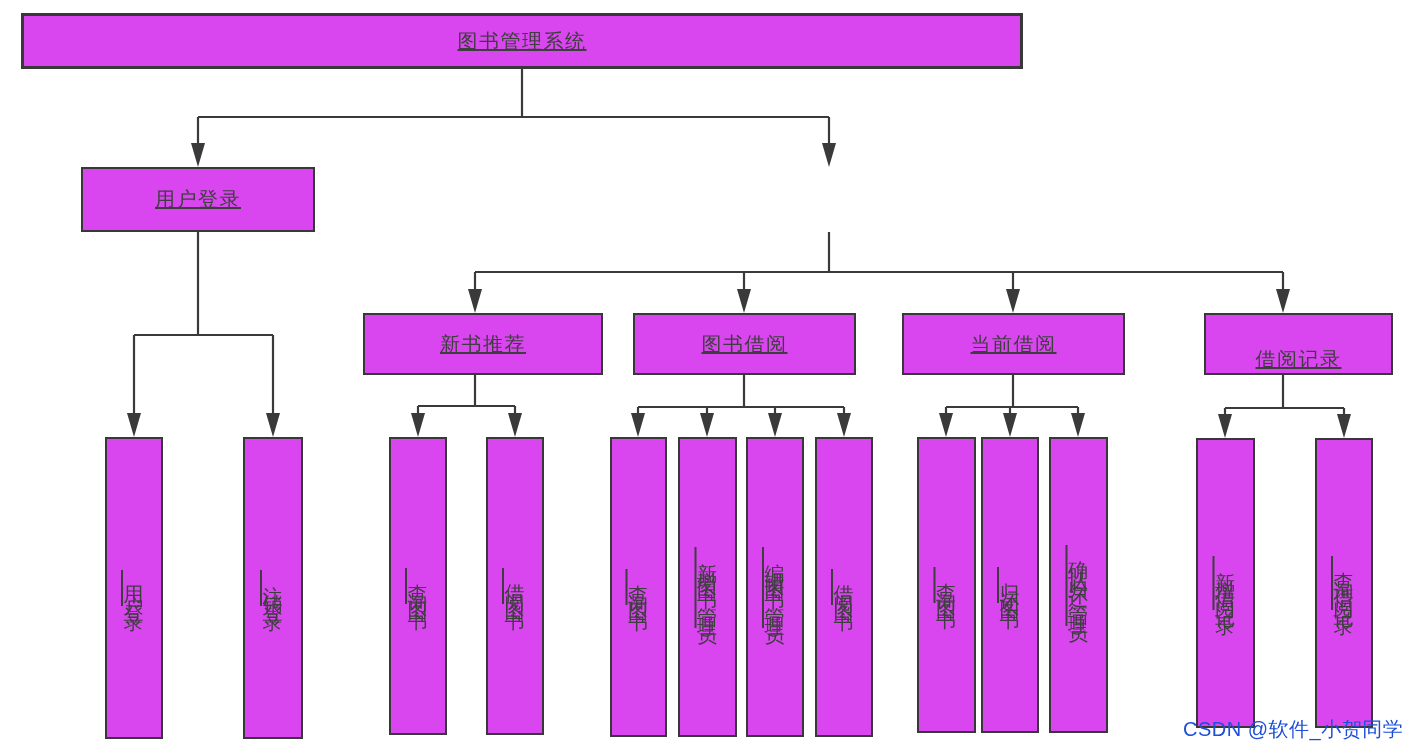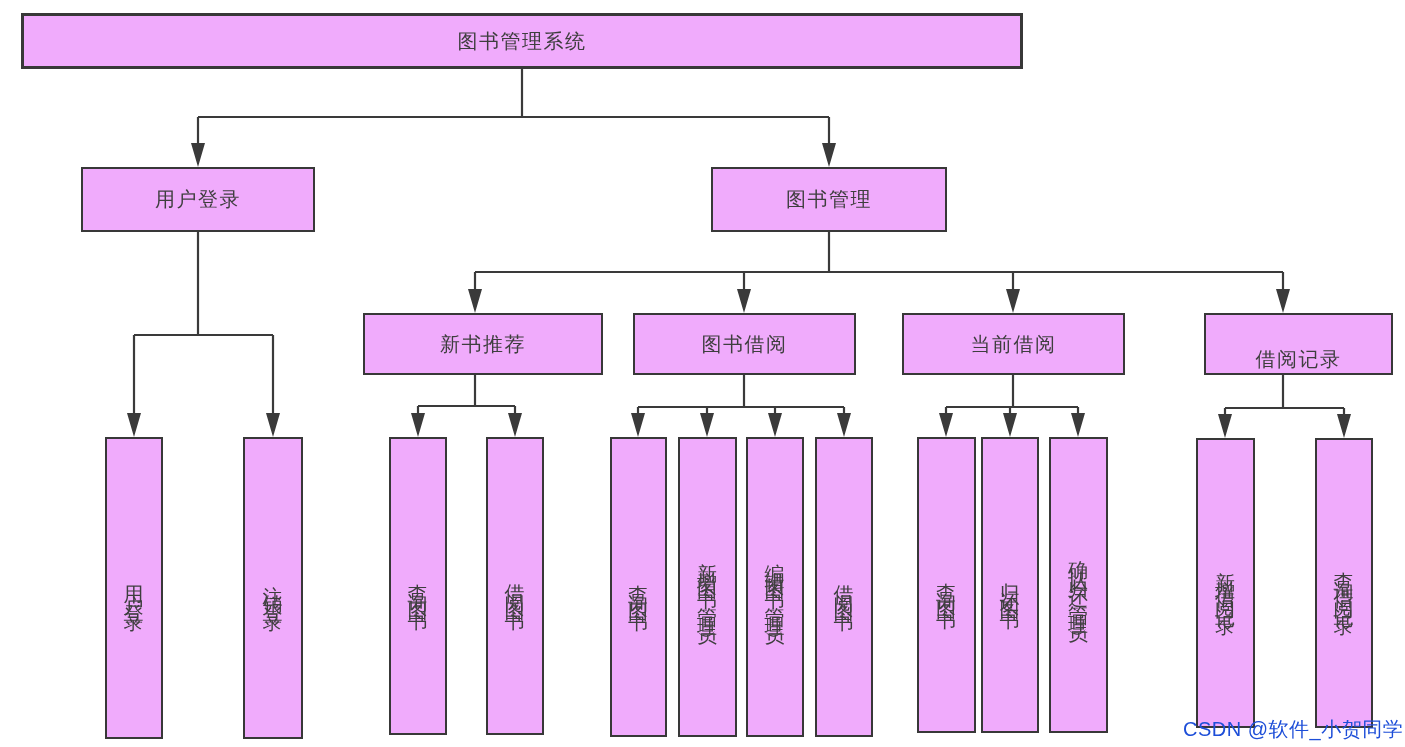--- a/index.html
+++ b/index.html
@@ -10,26 +10,27 @@
     font-family:"Liberation Sans", sans-serif;
     overflow:hidden;
   }
   .connectors {
     position:absolute; left:0; top:0; z-index:0;
   }
   .node {
     position:absolute;
     box-sizing:border-box;
     border:2px solid #383838;
-    background:#f0abfc;
+    background:#d946ef;
     display:flex;
     align-items:center;
     justify-content:center;
     color:#3e3e3e;
     z-index:1;
+    text-decoration:underline;
   }
   .node.root { border-width:3px; }
   .hl {           
     font-size:20px;
     letter-spacing:1.5px;
     white-space:nowrap;
   }
   .vl {           
     writing-mode:vertical-rl;
     font-size:20px;
@@ -94,23 +95,20 @@
              M1337 414 L1351 414 L1344 438 Z"></path>
   </svg>
 
   <div class="node root" style="left:21px; top:13px; width:1002px; height:56px;">
     <span class="hl">图书管理系统</span>
   </div>
 
   <div class="node" style="left:81px; top:167px; width:234px; height:65px;">
     <span class="hl">用户登录</span>
   </div>
-  <div class="node" style="left:711px; top:167px; width:236px; height:65px;">
-    <span class="hl">图书管理</span>
-  </div>
 
   <div class="node" style="left:363px; top:313px; width:240px; height:62px;">
     <span class="hl">新书推荐</span>
   </div>
   <div class="node" style="left:902px; top:313px; width:223px; height:62px;">
     <span class="hl">当前借阅</span>
   </div>
   <div class="node" style="left:633px; top:313px; width:223px; height:62px;">
     <span class="hl">图书借阅</span>
   </div>

